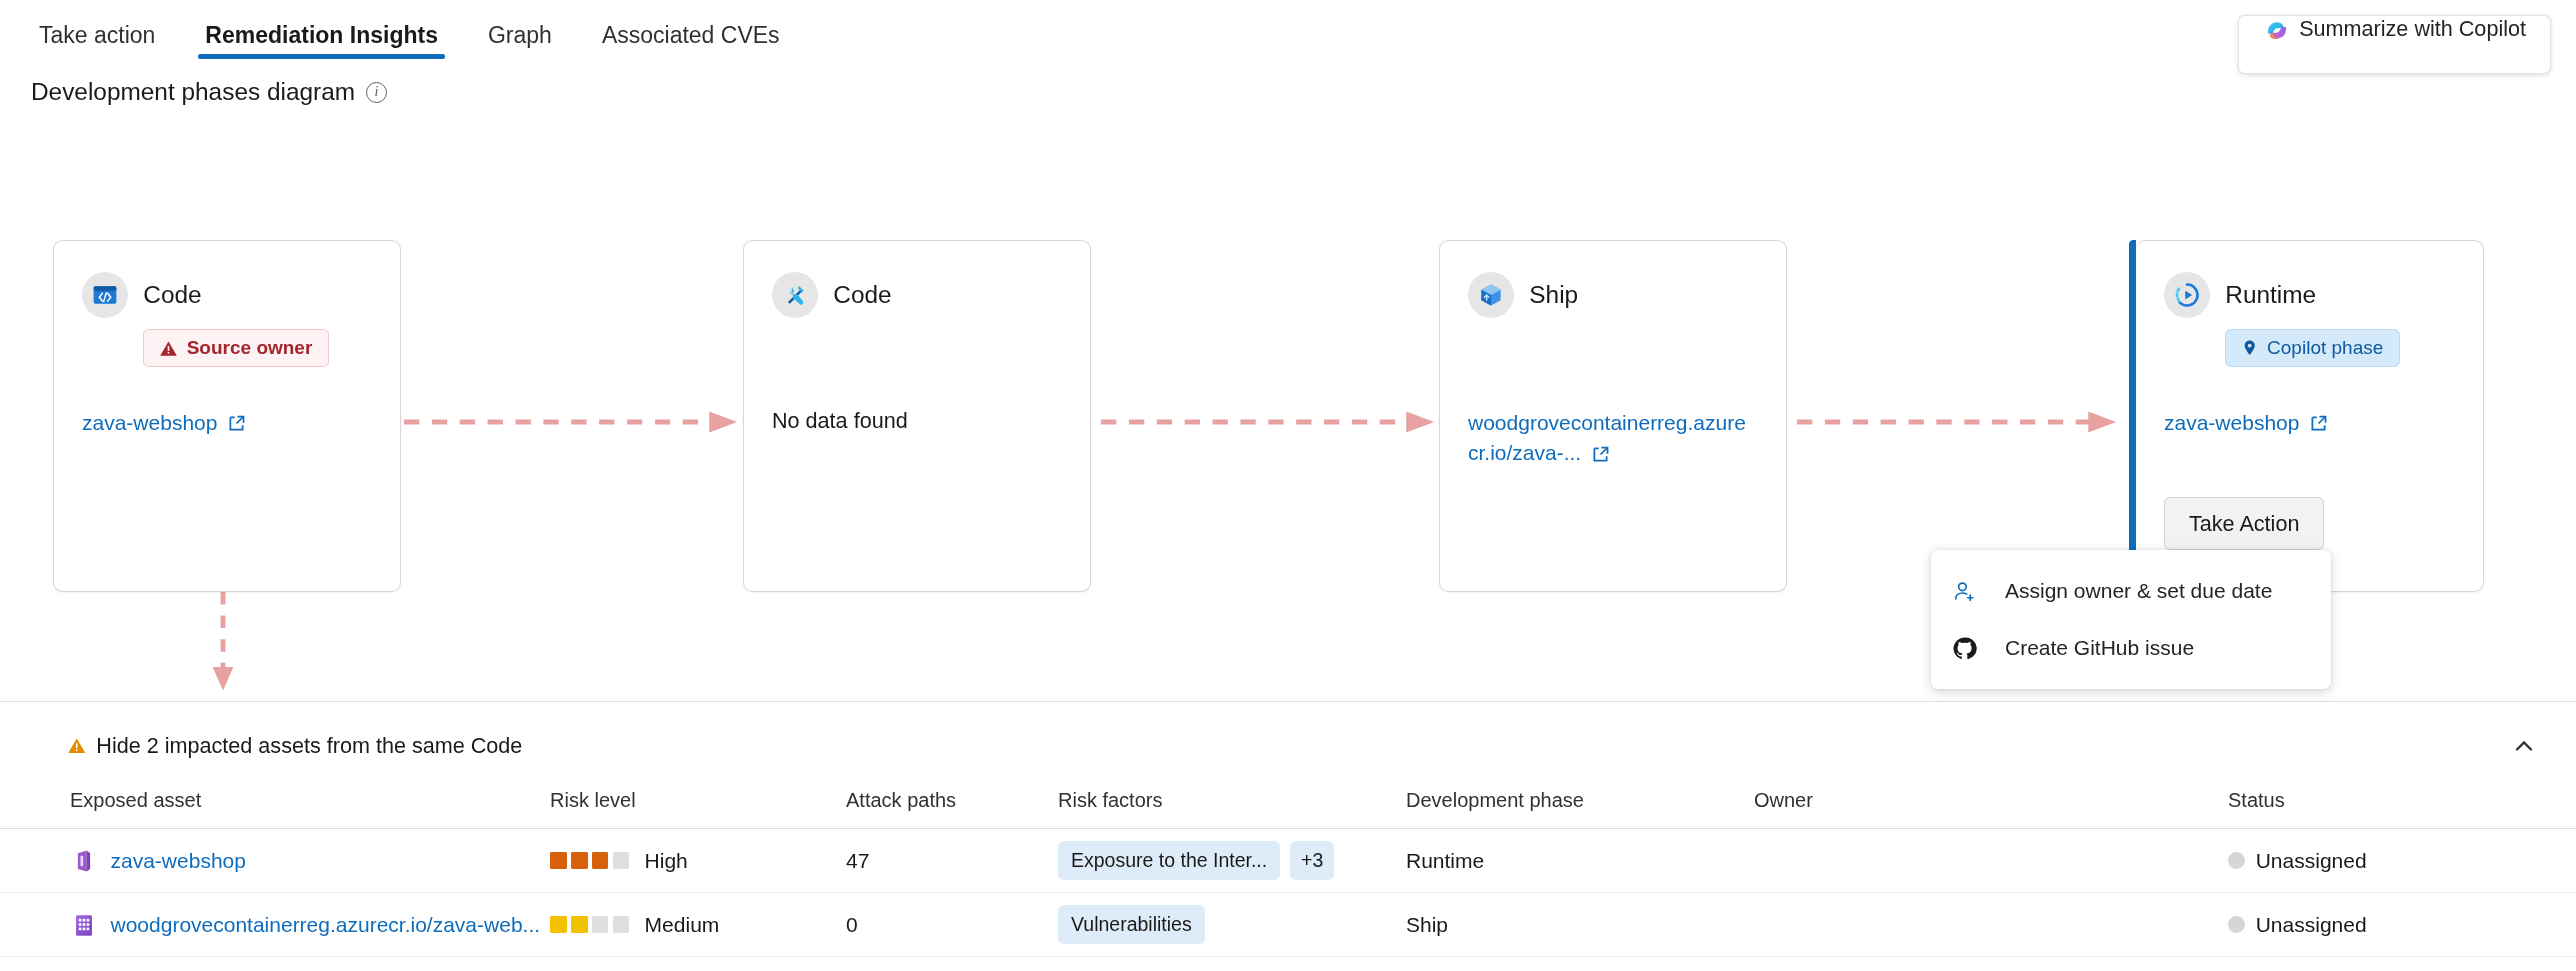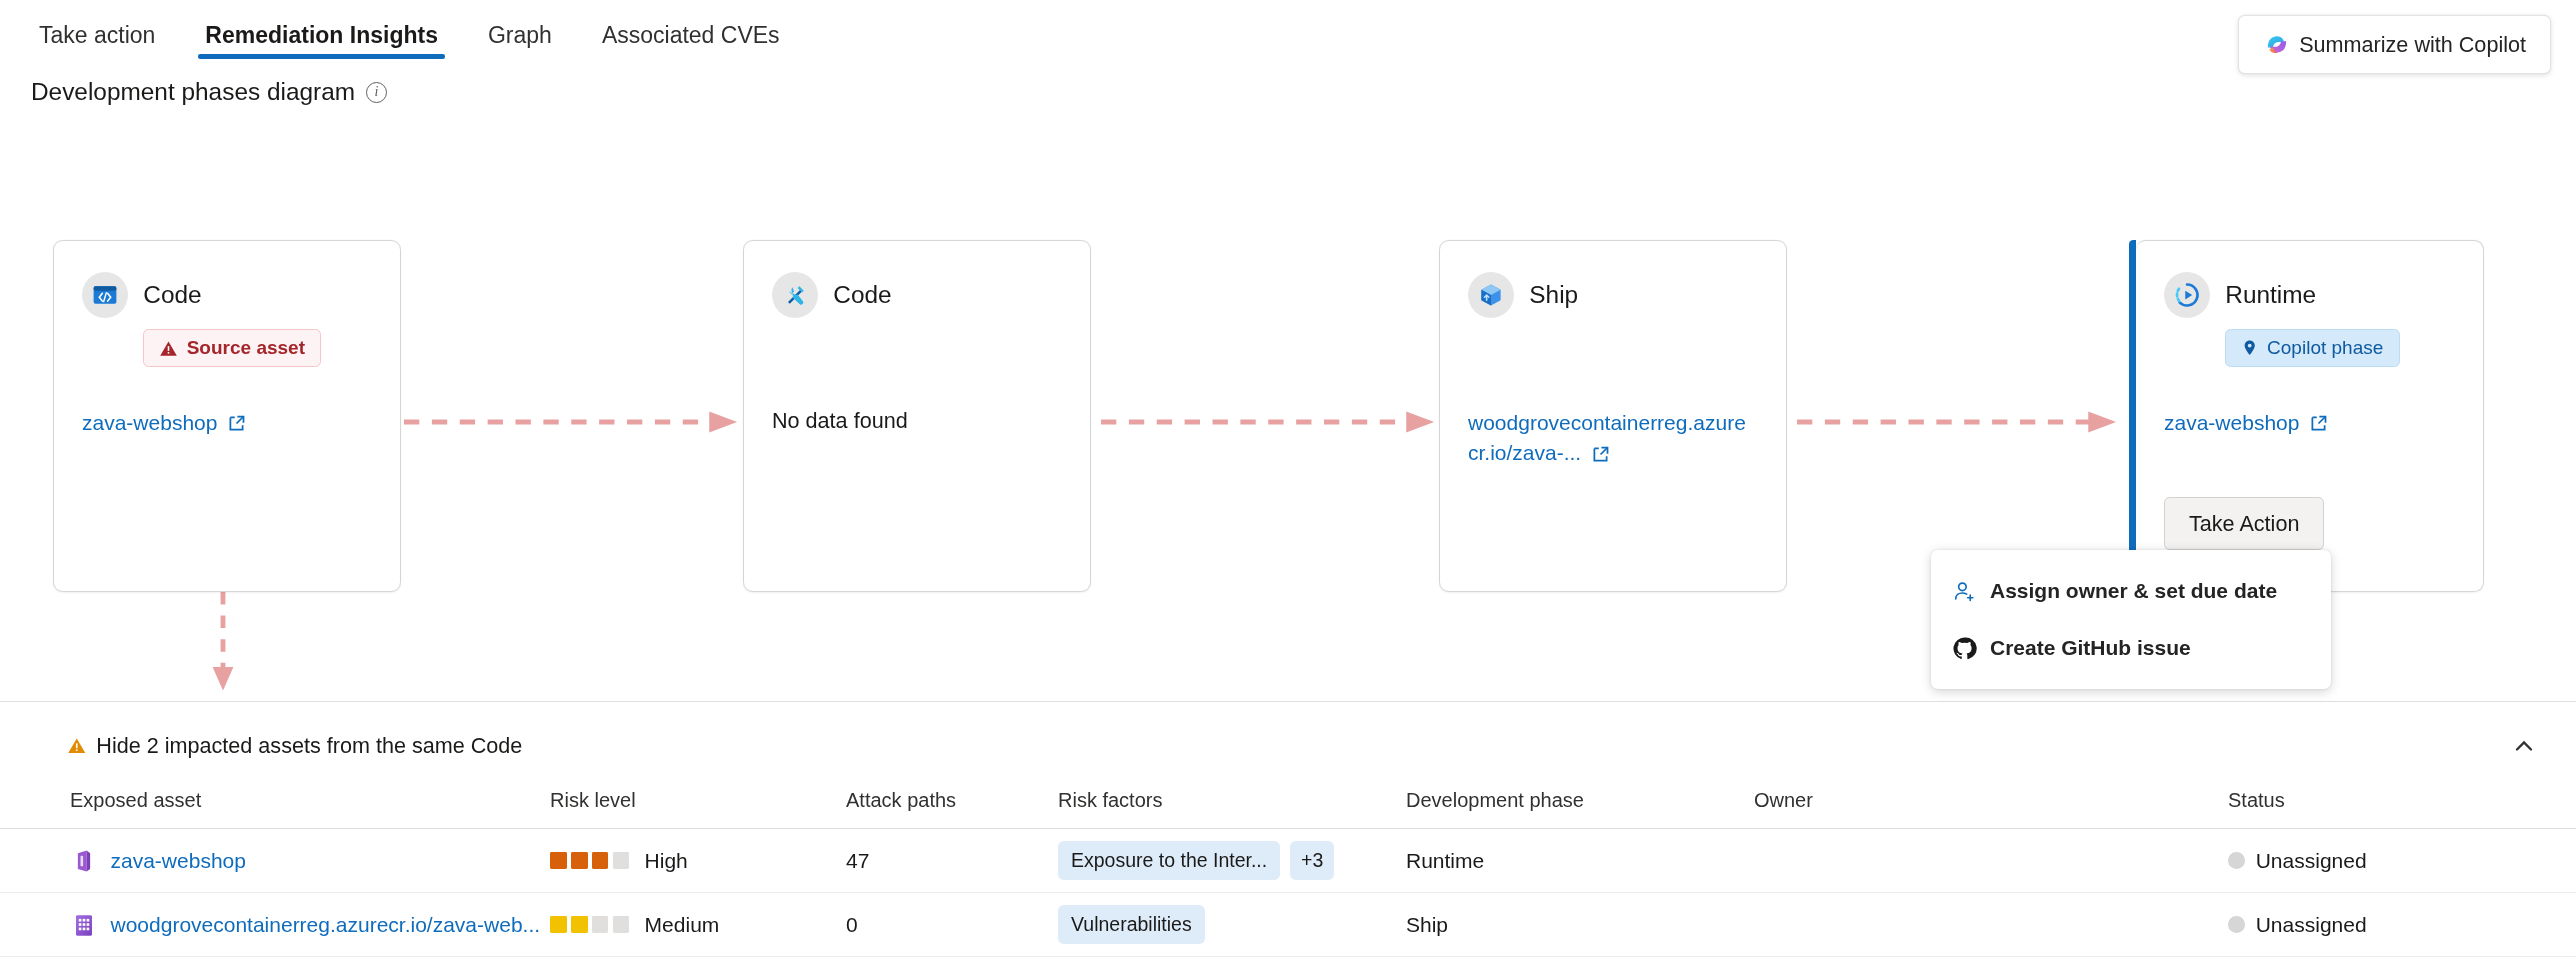--- a/index.html
+++ b/index.html
@@ -28,21 +28,21 @@
   }
   .tab.active { font-weight: bold; color: #1b1a19; }
   .tab.active::after {
     content: ""; position: absolute; left: 0; right: 0; bottom: 0;
     height: 4.9px; background: #0f6cbd; border-radius: 2.1px;
   }
 
   
   .copilot-btn {
     position: absolute; right: 25px; top: 15.3px;
-    height: 59px; display: flex; align-items: center; gap: 8px;
+    height: 59px; display: flex; align-items: flex-start; gap: 8px;
     padding: 0 24px;
     background: #ffffff;
     border: 0.7px solid #e3e3e3;
     border-radius: 7px;
     box-shadow: 0 1.4px 5.6px rgba(0,0,0,0.10), 0 0 1.4px rgba(0,0,0,0.08);
     cursor: pointer;
   }
   .copilot-label { font-size: 21.6px; color: #242424; white-space: nowrap; }
 
   
@@ -109,24 +109,23 @@
   .connector { position: absolute; top: 408px; height: 28px; }
 
   
   .dropdown {
     position: absolute; left: 1931px; top: 550px; width: 400px;
     background: #ffffff; border-radius: 7px;
     box-shadow: 0 2.8px 11px rgba(0,0,0,0.16), 0 0 2.8px rgba(0,0,0,0.10);
     padding: 12.5px 0; z-index: 20;
   }
   .menu-item {
-    display: flex; align-items: center; gap: 13px;
+    display: flex; align-items: center; gap: 28px;
     height: 57px; padding: 0 21px; cursor: pointer; font-size: 21px; color: #242424;
     white-space: nowrap;
-    font-weight: bold;
   }
 
   
   .hr-full { position: absolute; left: 0; top: 701px; width: 2576px; height: 0.7px; background: #e1dfdd; }
 
   
   .hide-row {
     position: absolute; left: 0; top: 719px; width: 2576px; height: 53px;
     display: flex; align-items: center;
   }
@@ -248,21 +247,21 @@
     </div>
     <div class="badge-row">
       <span class="badge source-issue">
         <span style="display:inline-flex;">
           <svg width="19" height="19" viewBox="0 0 24 24">
               <path d="M12 3 L22.5 21 H1.5 Z" fill="#a4262c"></path>
           <rect x="11" y="9" width="2" height="6" fill="#fff"></rect>
               <rect x="11" y="16.5" width="2" height="2" fill="#fff"></rect>
             </svg>
         </span>
-        <span>Source asset</span>
+        <span>Source owner</span>
       </span>
     </div>
     <div class="card-body">
       <a class="asset-link">zava-webshop</a><span class="ext-icon">
         <svg width="21" height="21" viewBox="0 0 24 24" fill="none" stroke="#0f6cbd" stroke-width="2">
           <path d="M5 5 H10 M5 5 V19 H19 V14"></path>
             <path d="M13 4 H20 V11"></path>
             <path d="M20 4 L12 12"></path>
         </svg>
       </span>

